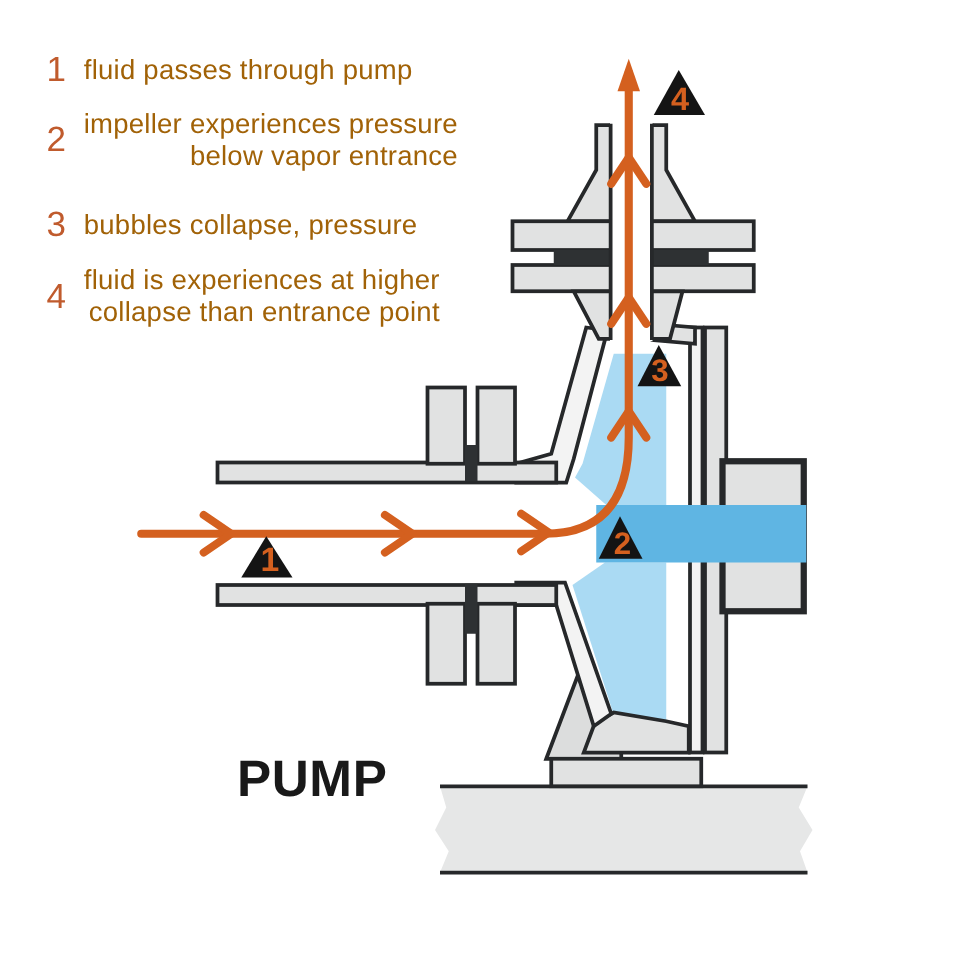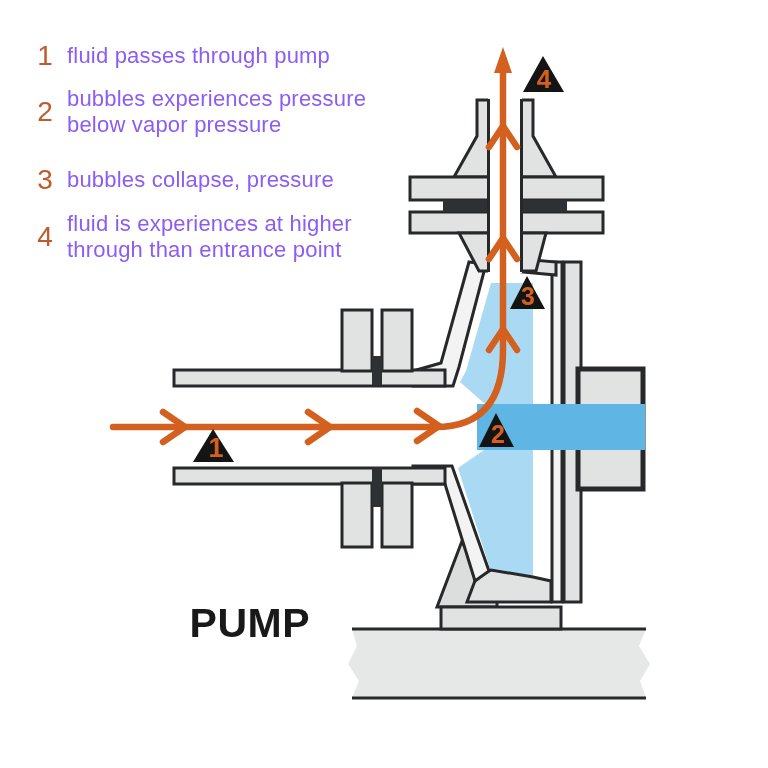--- a/index.html
+++ b/index.html
@@ -1,21 +1,21 @@
 <!DOCTYPE html>
 <html><head>
 <meta charset="utf-8">
 <style>
   html,body{margin:0;padding:0;background:#ffffff;}
   #canvas{position:relative;width:768px;height:768px;background:#ffffff;overflow:hidden;
           font-family:"Liberation Sans", sans-serif;}
   .legend{position:absolute;left:30px;top:0;width:420px;}
   .legend-item{position:absolute;display:flex;align-items:center;gap:7px;}
   .legend-num{width:30px;text-align:center;font-size:28px;font-weight:400;color:#c05b2d;flex:0 0 30px;}
-  .legend-text{font-size:22px;line-height:26px;color:#8b5cf6;letter-spacing:0.2px;}
+  .legend-text{font-size:22px;line-height:26px;color:#a16207;letter-spacing:0.2px;text-align:right;}
   .li-1{top:40px;} .li-2{top:86px;} .li-3{top:164px;} .li-4{top:211px;}
   .title{position:absolute;left:42px;top:598px;width:268px;text-align:right;
          font-weight:bold;font-size:41px;line-height:50px;color:#191919;letter-spacing:0.5px;}
   svg{position:absolute;left:0;top:0;}
   .metal{fill:#e1e2e2;stroke:#26282a;stroke-width:3;}
   .metal-light{fill:#f3f3f3;stroke:#26282a;stroke-width:3;}
   .gasket{fill:#2e3133;stroke:none;}
   .edge{stroke:#26282a;stroke-width:3;}
   .flow{fill:none;stroke:#d4601f;stroke-width:6.5;stroke-linecap:round;stroke-linejoin:round;}
   .tri{fill:#141414;}
@@ -29,35 +29,35 @@
   <div class="legend">
     <div class="legend-item li-1">
       <span class="legend-num">1</span>
       <div class="legend-text">
         <div>fluid passes through pump</div>
       </div>
     </div>
     <div class="legend-item li-2">
       <span class="legend-num">2</span>
       <div class="legend-text">
-        <div>bubbles experiences pressure</div>
-        <div>below vapor pressure</div>
+        <div>impeller experiences pressure</div>
+        <div>below vapor entrance</div>
       </div>
     </div>
     <div class="legend-item li-3">
       <span class="legend-num">3</span>
       <div class="legend-text">
         <div>bubbles collapse, pressure</div>
       </div>
     </div>
     <div class="legend-item li-4">
       <span class="legend-num">4</span>
       <div class="legend-text">
         <div>fluid is experiences at higher</div>
-        <div>through than entrance point</div>
+        <div>collapse than entrance point</div>
       </div>
     </div>
   </div>
 
   <div class="title">
     <div>PUMP</div>
   </div>
 
   <svg width="768" height="768" viewBox="0 0 768 768">
 

